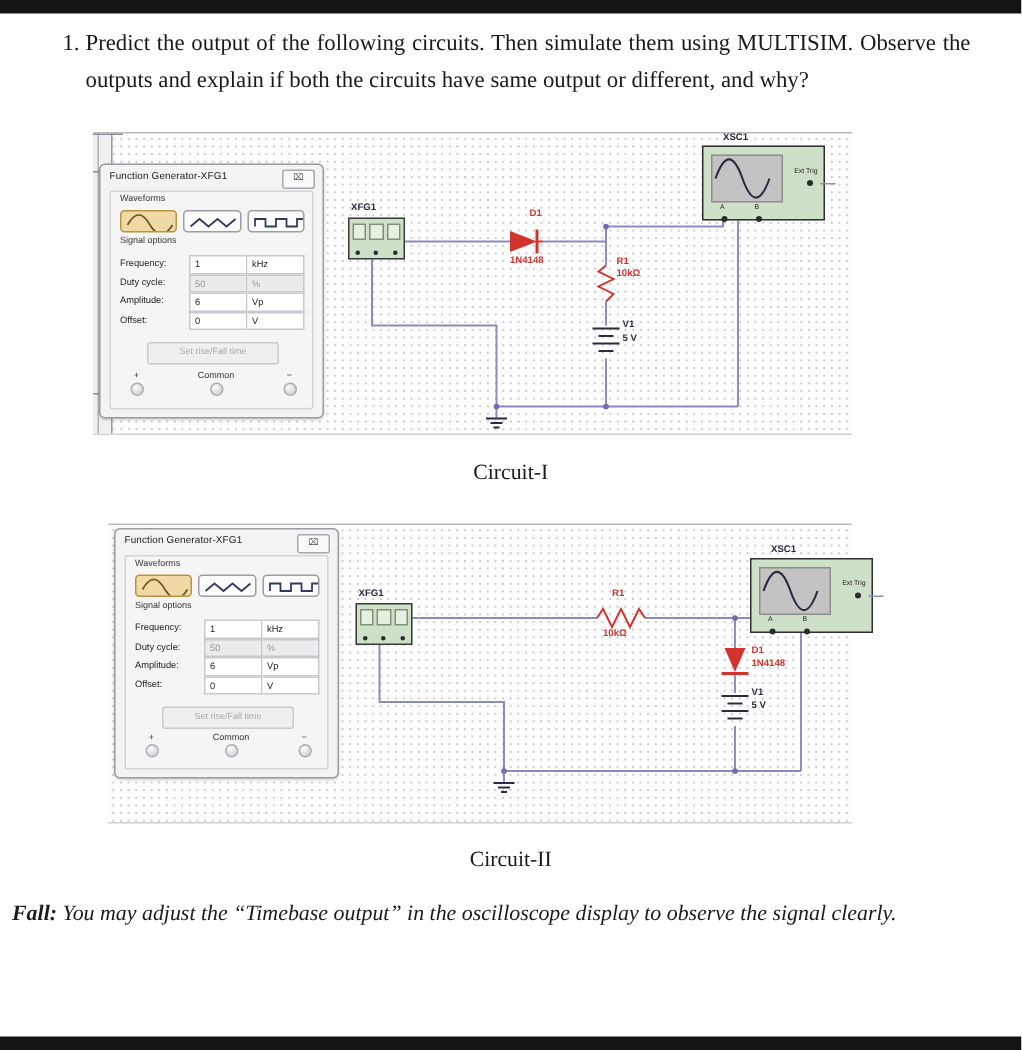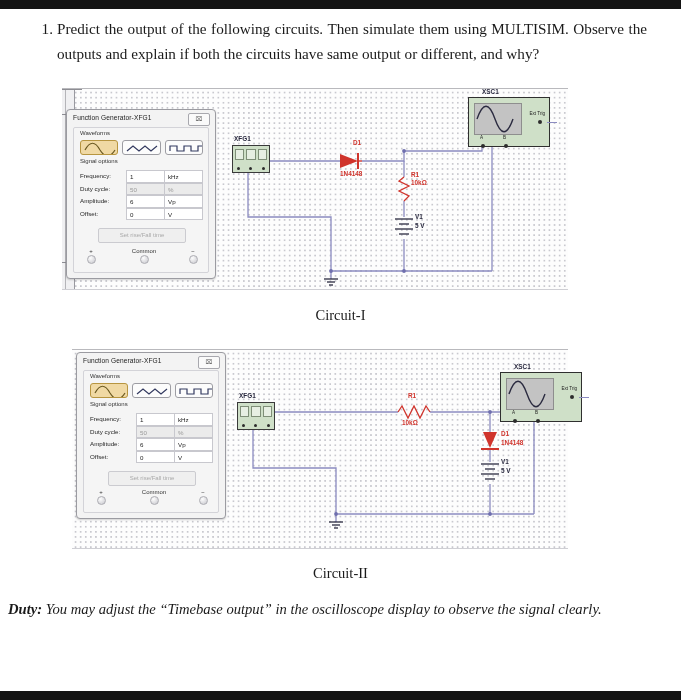--- a/index.html
+++ b/index.html
@@ -468,14 +468,14 @@
     <div class="term" style="right:6px;top:118px;width:18px;">
       <span>−</span>
       <div class="dot"></div>
     </div>
   </div>
 </div>
 
 <div class="cap" id="cap2">Circuit-II</div>
 
 <div class="note">
-  <b>Duty:</b><span> You may adjust the “Timebase output” in the oscilloscope display to observe the signal clearly.</span>
+  <b>Fall:</b><span> You may adjust the “Timebase output” in the oscilloscope display to observe the signal clearly.</span>
 </div>
 
 </body></html>

